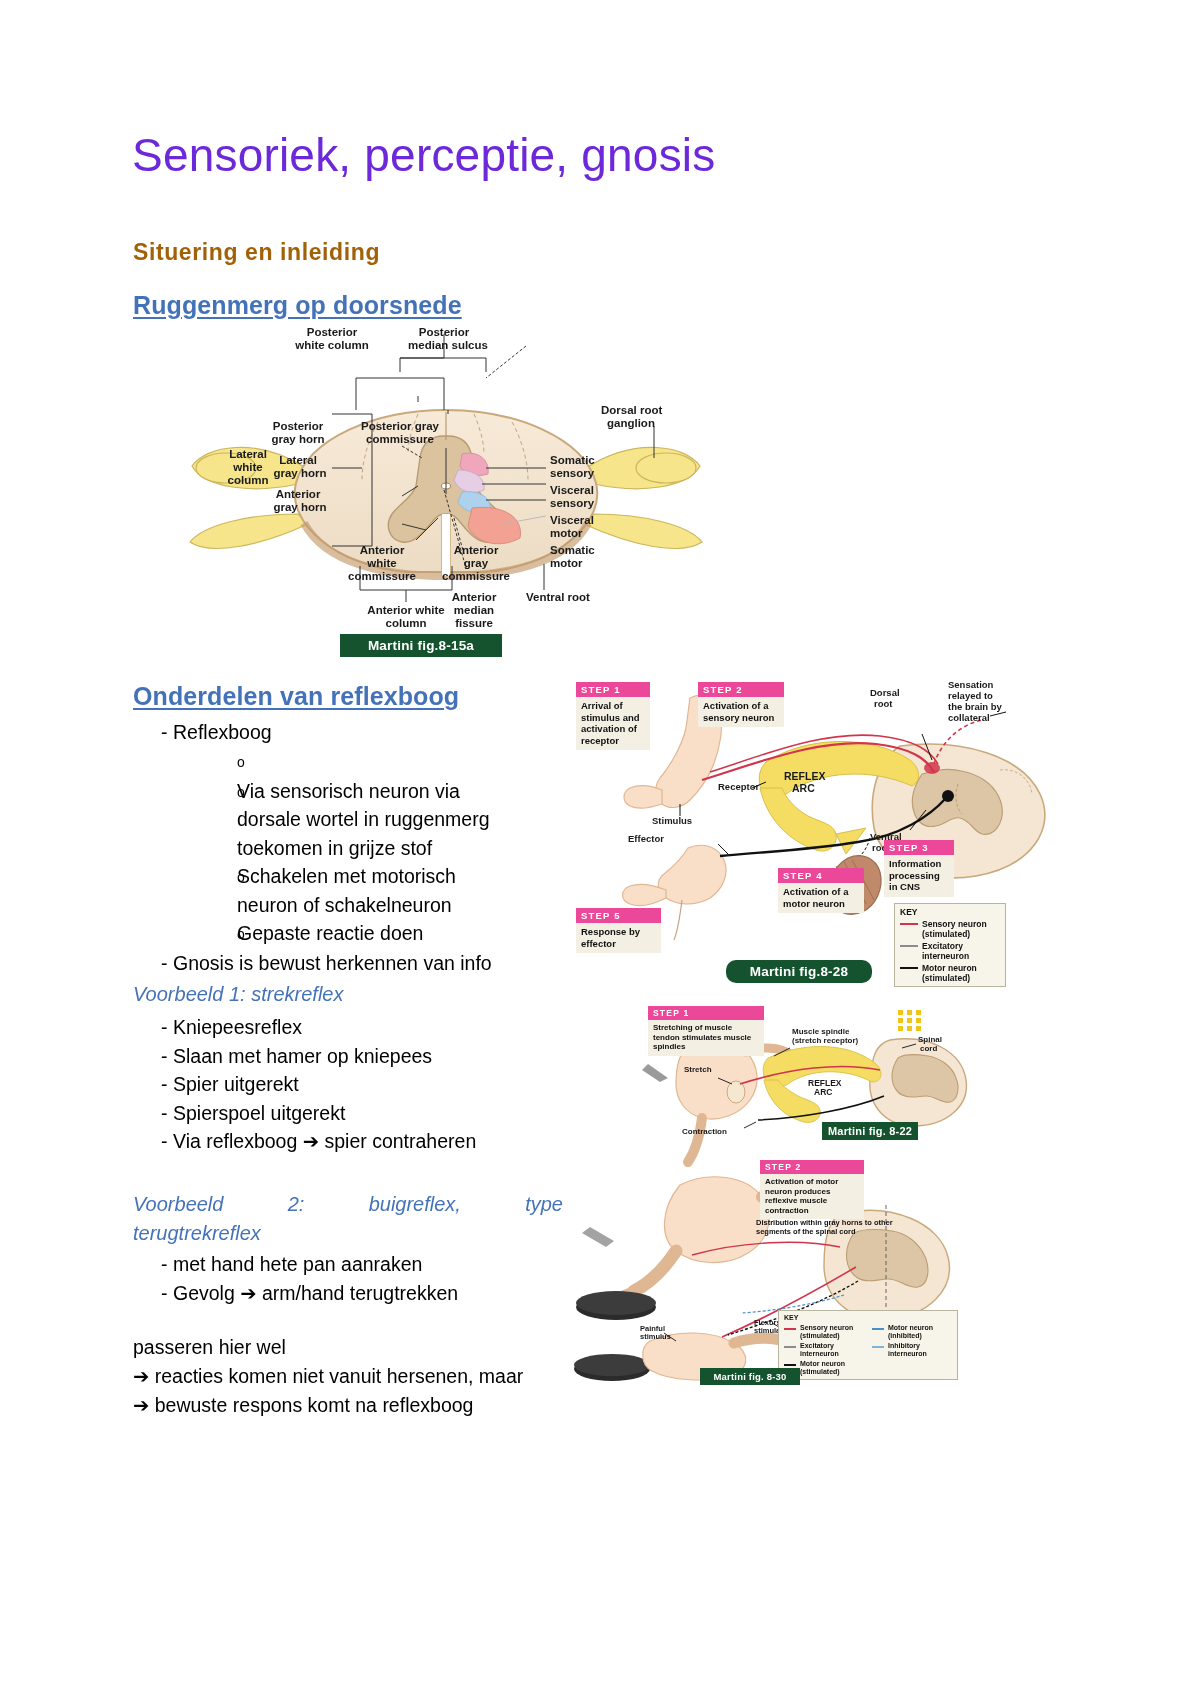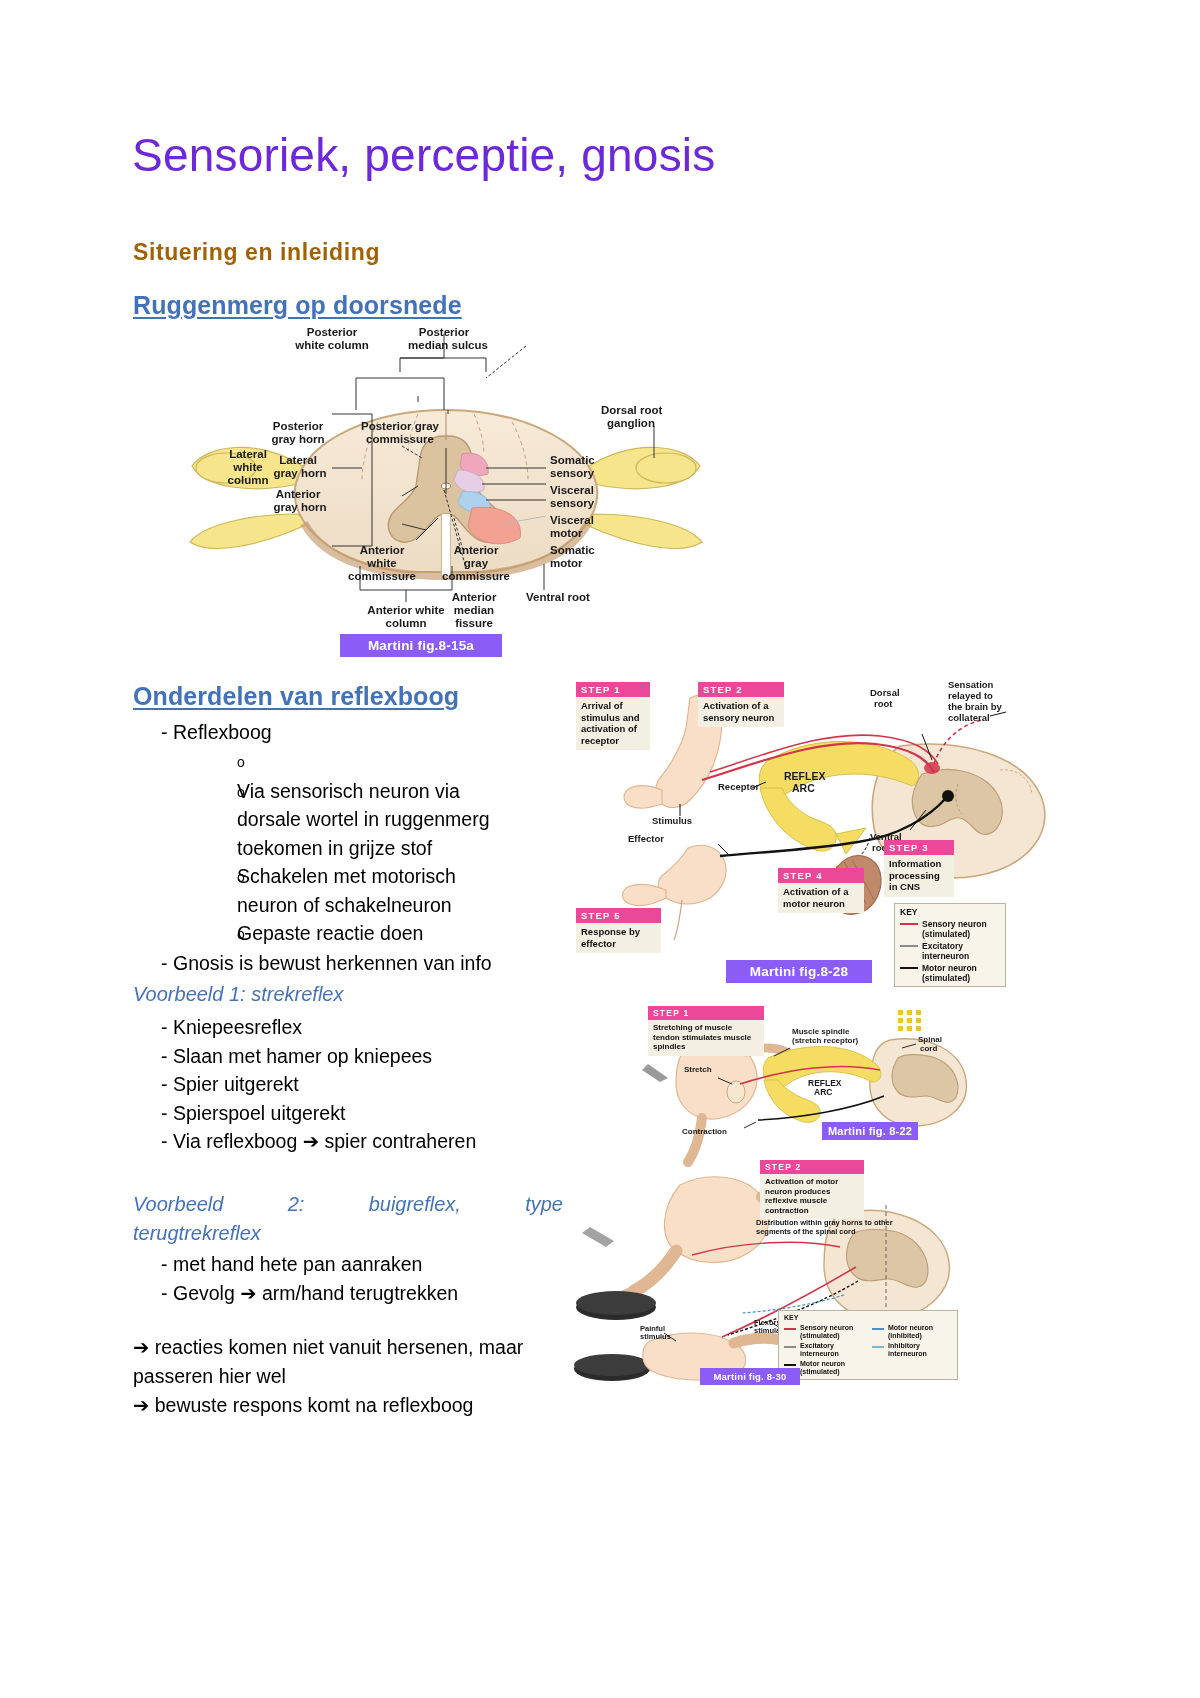--- a/index.html
+++ b/index.html
@@ -47,31 +47,31 @@
   .justified span.line1 { display:block; text-align:justify; text-align-last:justify; }
 
   .para {
     position:absolute; left:133px; font-size:19.5px; line-height:29px; width:440px;
   }
 
   
   #fig-cord { position:absolute; left:186px; top:318px; width:520px; height:315px; }
   #fig-cord svg { display:block; }
   .cap-bar {
-    position:absolute; background:#8b5cf6; color:#fff;
+    position:absolute; background:#14532d; color:#fff;
     font-size:13.5px; font-weight:600; text-align:center;
     padding:4px 10px; letter-spacing:.2px;
   }
   #cap-815a { left:340px; top:634px; width:162px; }
 
   .lbl { font-family:"Liberation Sans", sans-serif; font-weight:bold; fill:#1a1a1a; }
 
   
   #fig-arc { position:absolute; left:570px; top:676px; width:500px; height:300px; }
-  #cap-828 { left:726px; top:960px; width:146px; }
+  #cap-828 { left:726px; top:960px; width:146px;border-radius:10px; }
   #fig-stretch { position:absolute; left:640px; top:1000px; width:340px; height:170px; }
   #cap-822 { left:822px; top:1122px; width:96px; font-size:11px; padding:3px 4px; }
   #fig-stretch2 { position:absolute; left:572px; top:1155px; width:410px; height:240px; }
   #cap-830 { left:700px; top:1368px; width:100px; font-size:9.5px; padding:3px 6px; }
 
   .stepbox { position:absolute; }
   .step-hd {
     background:#ec4899; color:#fff; font-size:9.5px; font-weight:bold;
     padding:2px 5px; letter-spacing:1.2px;
   }
@@ -299,22 +299,22 @@
         <span class="bl-dash">-</span>
         <span class="bl-txt">met hand hete pan aanraken</span>
       </div>
     <div class="bl-row">
         <span class="bl-dash">-</span>
         <span class="bl-txt">Gevolg ➔ arm/hand terugtrekken</span>
       </div>
   </div>
 
   <div class="para" style="top:1333px;">
+    <div>passeren hier wel</div>
     <div>➔ reacties komen niet vanuit hersenen, maar</div>
-    <div>passeren hier wel</div>
     <div>➔ bewuste respons komt na reflexboog</div>
   </div>
 
   <div id="fig-arc">
     <svg width="500" height="300" viewBox="0 0 500 300" xmlns="http://www.w3.org/2000/svg">
 
       <path d="M120,22 C132,16 146,20 150,34 C154,50 150,74 142,92 C136,106 128,116 120,124
                C112,132 100,134 92,128 C84,122 84,110 90,102 C100,90 112,70 116,52 Z" fill="#fadfc8" stroke="#e0b793" stroke-width="1.2"></path>
       <path d="M92,128 C80,132 68,134 60,130 C52,126 52,116 60,112 C70,108 82,110 92,114 Z" fill="#fadfc8" stroke="#e0b793" stroke-width="1.2"></path>
 

